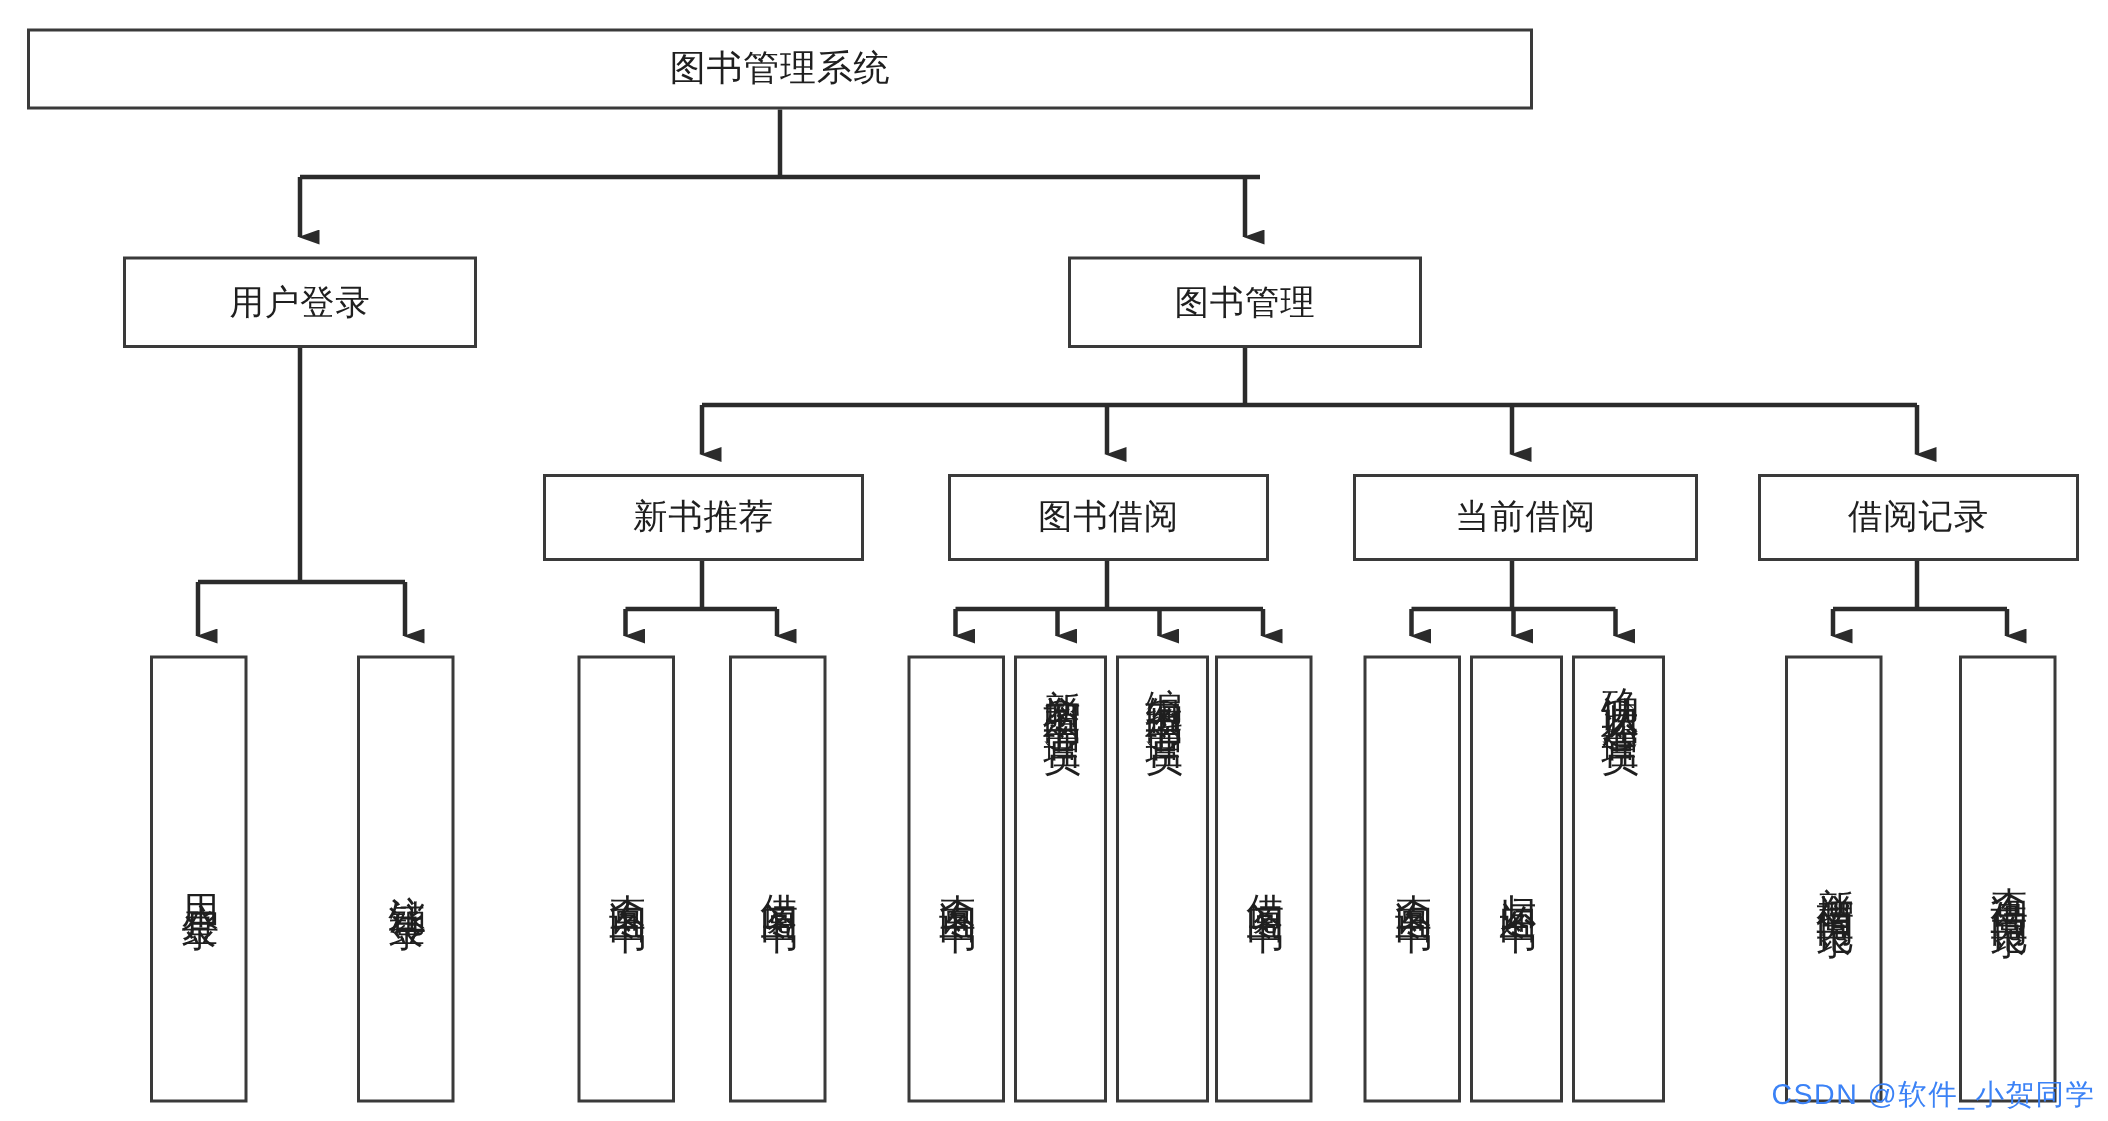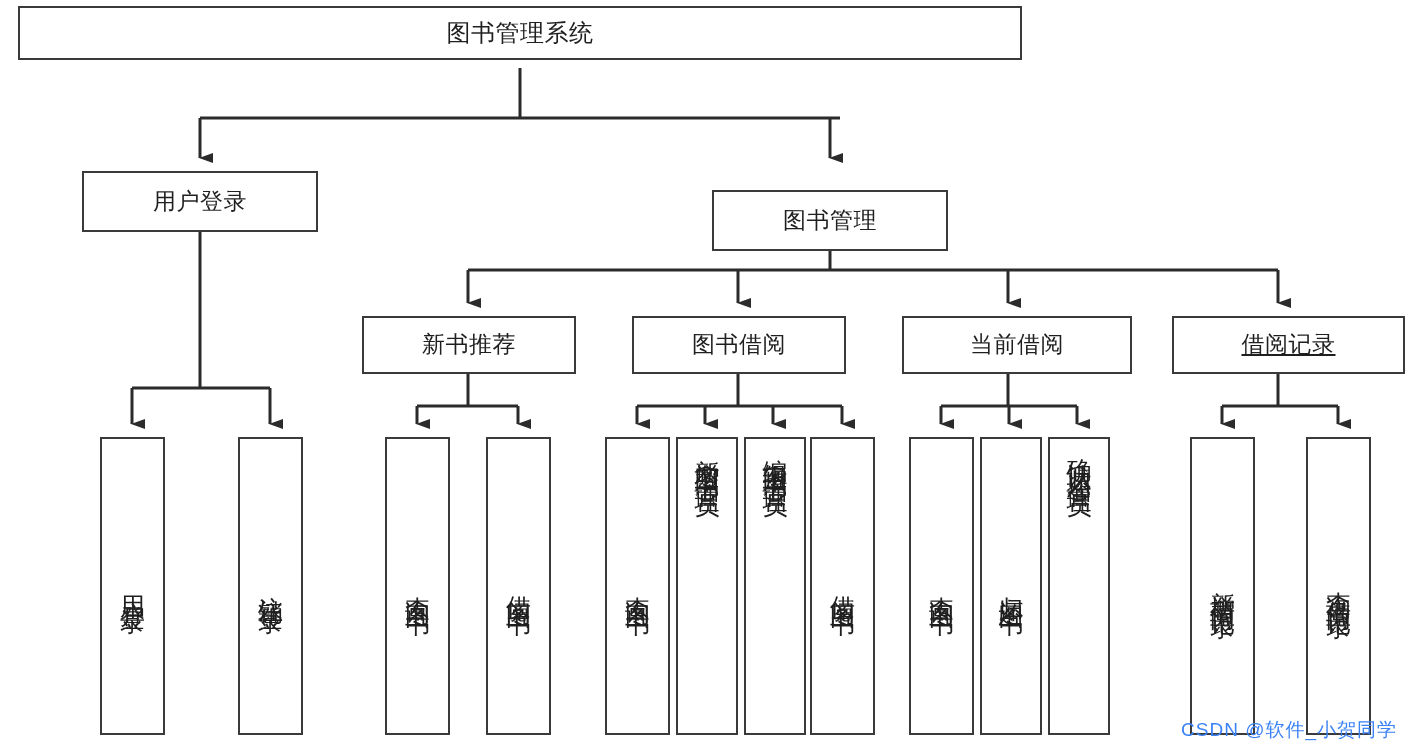--- a/index.html
+++ b/index.html
@@ -120,33 +120,33 @@
       <path d="M1009,406 L1009,424" marker-end="url(#arr)"></path>
       <path d="M1077,406 L1077,424" marker-end="url(#arr)"></path>
 
       <path d="M1278,374 L1278,406"></path>
       <path d="M1222,406 L1338,406"></path>
       <path d="M1222,406 L1222,424" marker-end="url(#arr)"></path>
       <path d="M1338,406 L1338,424" marker-end="url(#arr)"></path>
     </g>
   </svg>
 
-  <div class="node horiz root" style="left:18px; top:6px; width:1004px; height:54px;">图书管理系统</div>
+  <div class="node horiz root" style="left:18px; top:19px; width:1004px; height:54px;">图书管理系统</div>
 
   <div class="node horiz" style="left:82px; top:171px; width:236px; height:61px;">用户登录</div>
 
-  <div class="node horiz" style="left:712px; top:171px; width:236px; height:61px;margin-top:19px;">图书管理</div>
+  <div class="node horiz" style="left:712px; top:171px; width:236px; height:61px;">图书管理</div>
 
   <div class="node horiz" style="left:362px; top:316px; width:214px; height:58px;">新书推荐</div>
 
   <div class="node horiz" style="left:632px; top:316px; width:214px; height:58px;">图书借阅</div>
 
   <div class="node horiz" style="left:902px; top:316px; width:230px; height:58px;">当前借阅</div>
 
-  <div class="node horiz" style="left:1172px; top:316px; width:233px; height:58px;text-decoration:underline;">借阅记录</div>
+  <div class="node horiz" style="left:1172px; top:316px; width:214px; height:58px;">借阅记录</div>
 
   <div class="node vert centered" style="left:100px; top:437px; width:65px; height:298px;">
     <span class="vtext">用户登录</span>
   </div>
 
   <div class="node vert centered" style="left:238px; top:437px; width:65px; height:298px;">
     <span class="vtext">注销登录</span>
   </div>
 
   <div class="node vert centered" style="left:385px; top:437px; width:65px; height:298px;">

